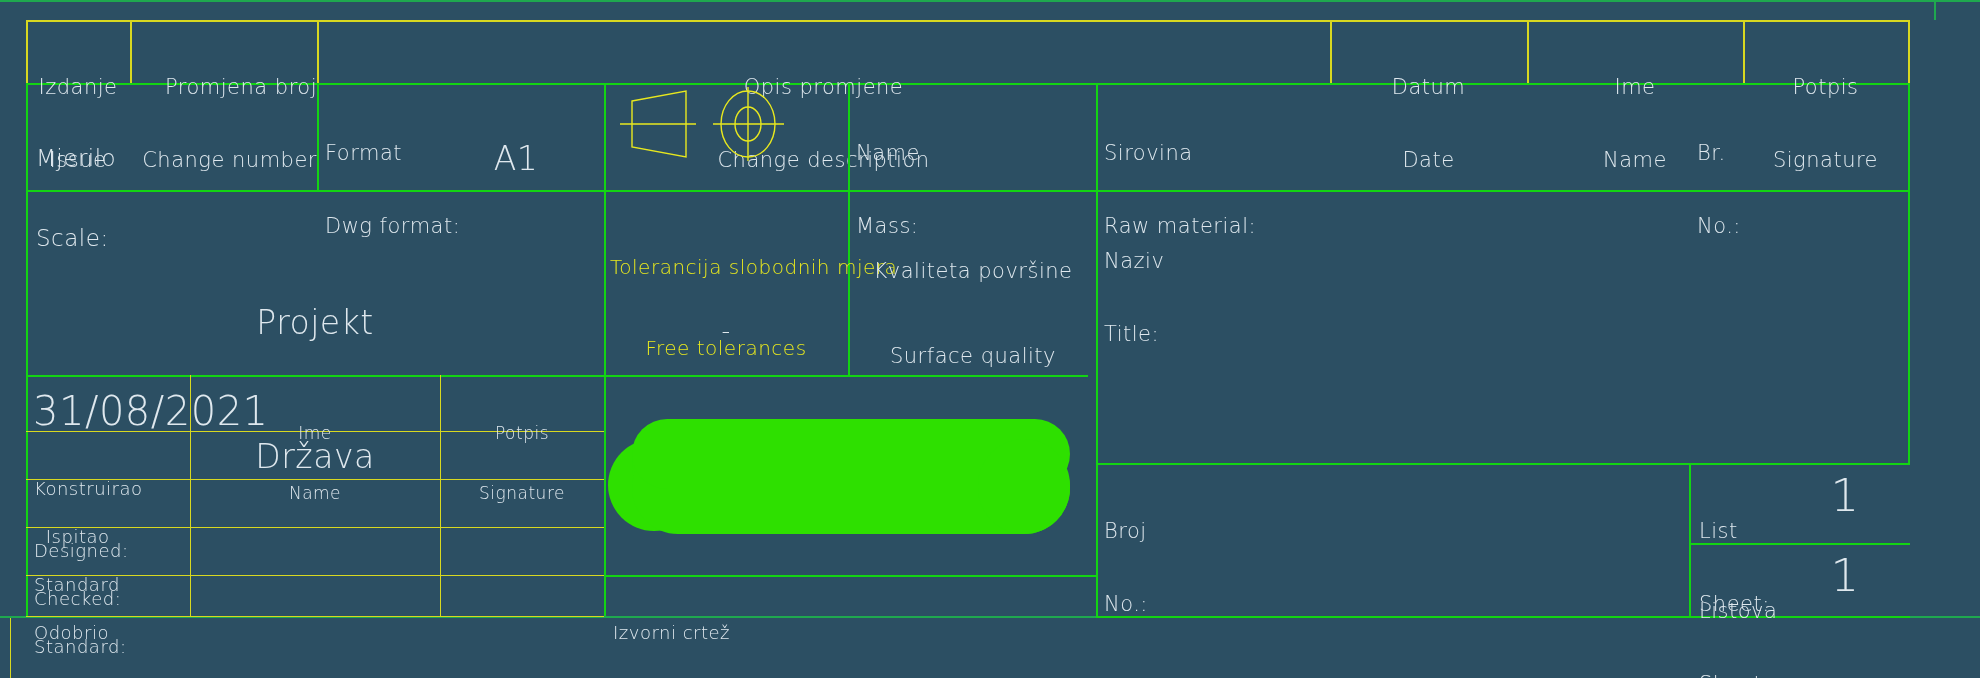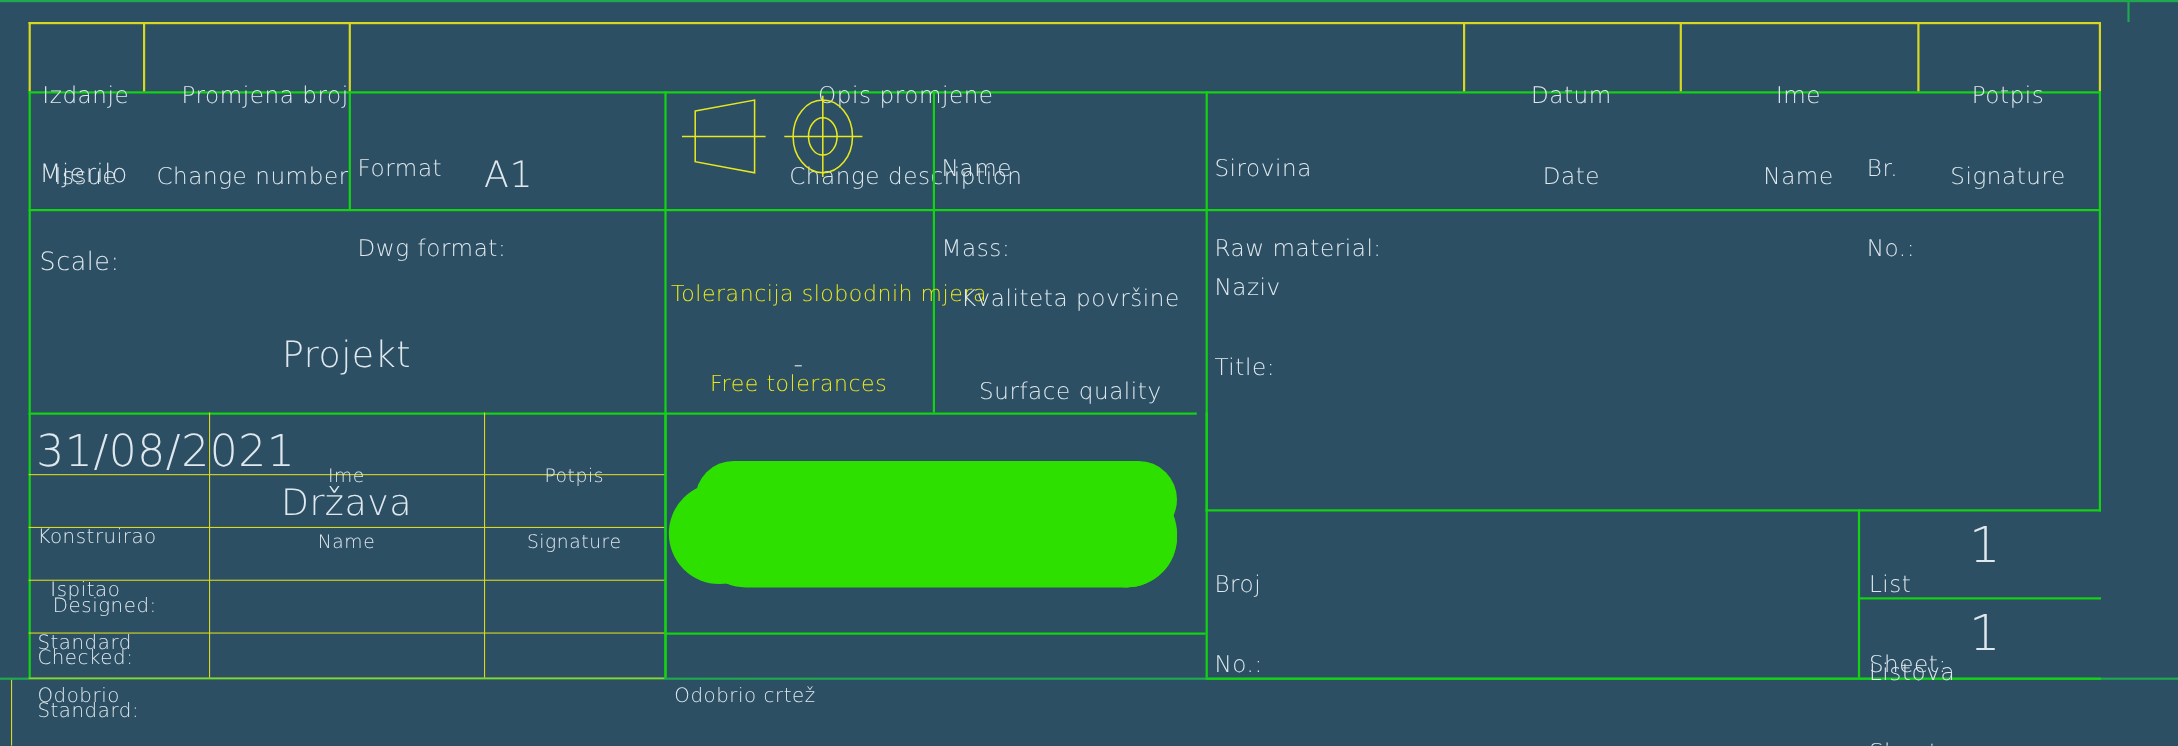--- a/index.html
+++ b/index.html
@@ -26,21 +26,21 @@
     position: absolute;
     color: #dfe8ee;
     font-family: "DejaVu Sans", sans-serif;
     font-weight: 300;
     letter-spacing: 0.5px;
     white-space: pre;
     line-height: 1.16;
   }
   .yellowtxt { color: #e8e81e; }
   .ctr { text-align: center; }
-  .rgt { text-align: left; }
+  .rgt { text-align: center; }
 
   
   .vline, .hline { position: absolute; }
   .g  { background: #13d413; }       
   .y  { background: #d8d820; }       
   .gd { background: #1fa84f; }       
 
   .hline { height: 2px; }
   .vline { width: 2px; }
   .hline.thin { height: 1px; }
@@ -197,21 +197,21 @@
   <div class="txt" style="left:33px;top:388px;font-size:40px;">31/08/2021</div>
   <div class="txt ctr" style="left:190px;top:385px;width:250px;font-size:17px;">
     <div>Ime</div>
     <div>Name</div>
   </div>
   <div class="txt ctr" style="left:440px;top:385px;width:164px;font-size:17px;">
     <div>Potpis</div>
     <div>Signature</div>
   </div>
 
-  <div class="txt" style="left:34px;top:437px;font-size:18px;text-align:right;">
+  <div class="txt" style="left:34px;top:437px;font-size:18px;">
     <div>Konstruirao</div>
     <div>Designed:</div>
   </div>
   <div class="txt" style="left:34px;top:485px;font-size:18px;text-align:center;">
     <div>Ispitao</div>
     <div>Checked:</div>
   </div>
   <div class="txt" style="left:34px;top:533px;font-size:18px;">
     <div>Standard</div>
     <div>Standard:</div>
@@ -235,21 +235,21 @@
     <div class="blob" style="left:24px;top:0;width:92px;height:92px;"></div>
     <div class="blob" style="left:24px;top:23px;width:438px;height:92px;border-radius:46px;"></div>
     <div class="blob" style="left:24px;top:0;width:438px;height:70px;border-radius:35px;"></div>
     <div class="blob" style="left:370px;top:20px;width:92px;height:95px;"></div>
   </div>
 
   <div class="vline g abs" style="left:604px;top:375px;height:241px;"></div>
   <div class="vline g abs" style="left:1096px;top:375px;height:241px;"></div>
   <div class="hline g abs" style="left:604px;top:575px;width:492px;"></div>
   <div class="txt" style="left:613px;top:581px;font-size:18px;">
-    <div>Odobrio crtež</div>
+    <div>Izvorni crtež</div>
     
   </div>
 
   <div class="hline g abs" style="left:1096px;top:616px;width:814px;"></div>
   <div class="txt" style="left:1104px;top:470px;font-size:21px;">
     <div>Broj</div>
     <div>No.:</div>
   </div>
   <div class="abs" style="left:1098px;top:500px;width:590px;height:110px;"></div>
 

